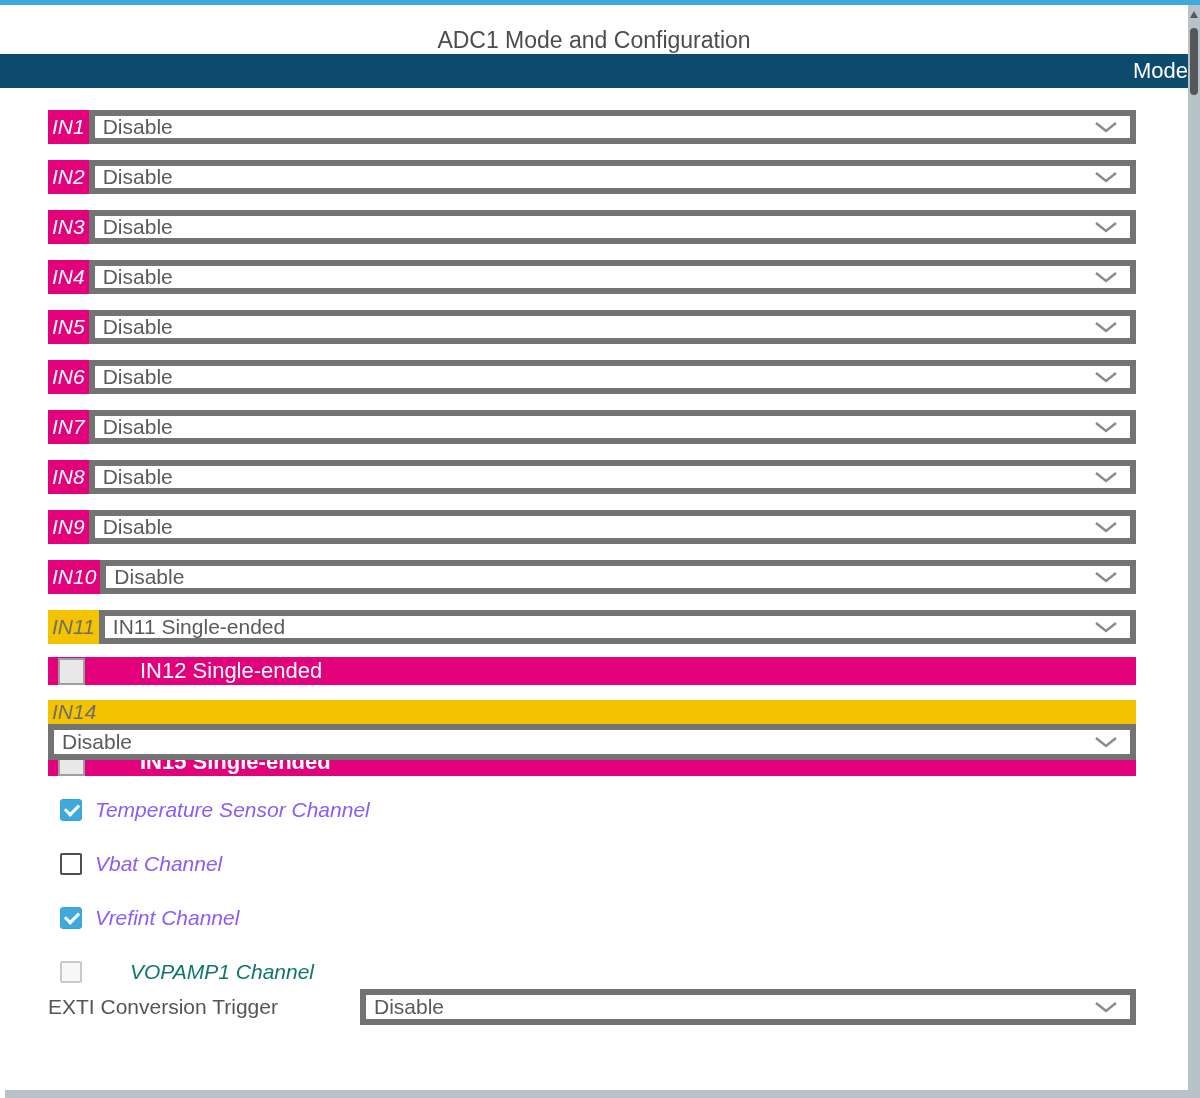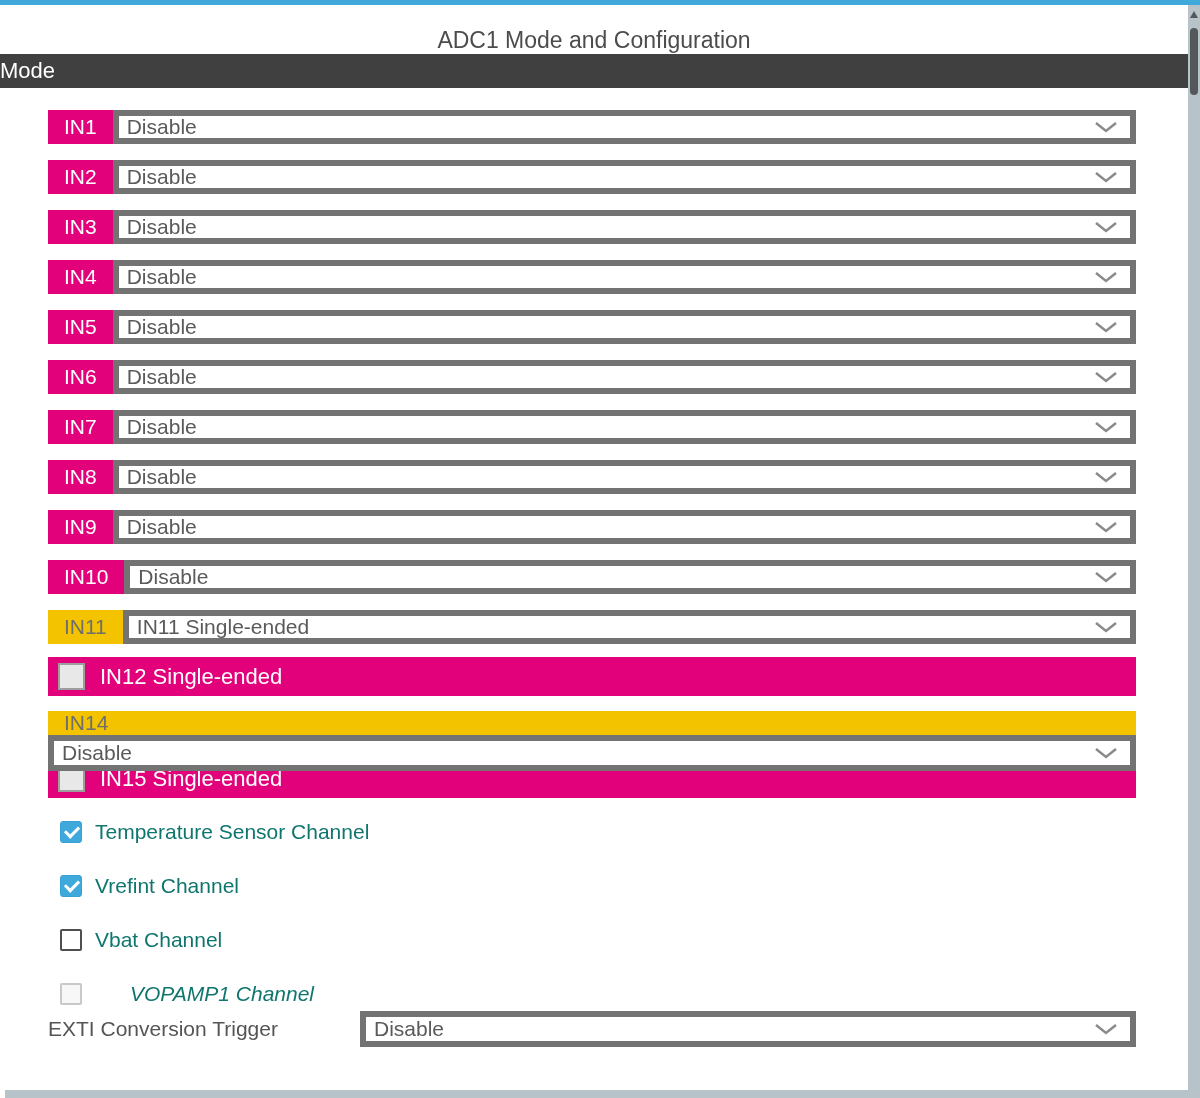--- a/index.html
+++ b/index.html
@@ -1,48 +1,48 @@
 <!DOCTYPE html>
 <html><head>
 <meta charset="utf-8">
 <style>
   html,body{margin:0;padding:0;background:#fff;}
   body{font-family:"Liberation Sans","DejaVu Sans",sans-serif;width:1200px;height:1098px;overflow:hidden;}
   .panel{position:relative;width:1200px;height:1098px;background:#fff;}
   .top-line{height:5px;background:#41A8DB;width:100%;}
   .title-bar{height:49px;width:1188px;display:flex;align-items:flex-end;justify-content:center;
              font-size:23px;color:#4c4c4c;background:#fff;}
-  .mode-bar{height:34px;width:1188px;background:#404040;display:flex;align-items:center;justify-content:flex-start;
+  .mode-bar{height:34px;width:1188px;background:#0c4a6e;display:flex;align-items:center;justify-content:flex-end;
             font-size:22px;color:#fff;}
   .content{width:1188px;padding:0 52px 0 48px;box-sizing:border-box;}
   
   .row{display:flex;height:34px;margin-top:16px;}
   .row.first{margin-top:22px;}
   .chip{background:#E2017B;color:#fff;font-size:21px;display:flex;align-items:center;
-        padding:0 16px;flex:none;}
+        padding:0 4px;flex:none;font-style:italic;}
   .chip.yellow{background:#F3C300;color:#6e6e6e;}
   .dd{flex:1;border:6px solid #737373;background:#fff;display:flex;align-items:center;
       padding-left:8px;font-size:21px;color:#5a5a5a;position:relative;box-sizing:border-box;}
   .dd .chev{position:absolute;right:12px;top:50%;margin-top:-6px;}
   
-  .bar{height:39px;background:#E2017B;display:flex;align-items:center;}
+  .bar{height:28px;background:#E2017B;display:flex;align-items:center;gap:40px;}
   .bar .cb-gray{width:23px;height:23px;background:#e8e8e8;border:2px solid #9e9e9e;
                 margin-left:10px;flex:none;box-sizing:content-box;}
   .bar .bar-label{color:#fff;font-size:22px;margin-left:15px;}
-  .mt13{margin-top:13px;}.mt15{margin-top:15px;}.mt14{margin-top:14px;}
+  .mt13{margin-top:13px;}.mt15{margin-top:15px;}.mt14{margin-top:14px;font-weight:bold;}
   
   .opt-row{display:flex;align-items:center;height:26px;margin:28px 0 0 12px;}
   .opt-row.first{margin-top:21px;}
   .cb{width:22px;height:22px;flex:none;position:relative;border-radius:3px;box-sizing:border-box;}
   .cb.checked{background:#3FA9DC;border:1px solid #39A0D2;}
   .cb.checked::after{content:"";position:absolute;left:4px;top:4px;width:11px;height:6px;
                      border-left:3px solid #fff;border-bottom:3px solid #fff;transform:rotate(-45deg);}
   .cb.unchecked{background:#fff;border:2px solid #4f4f4f;border-radius:2px;}
   .cb.disabled{background:#f7f7f7;border:2px solid #c9c9c9;border-radius:2px;}
-  .opt-label{font-size:21px;color:#0f766e;margin-left:13px;}
+  .opt-label{font-size:21px;color:#8b5cf6;margin-left:13px;font-style:italic;}
   .opt-label.disabled{color:#0f766e;font-style:italic;margin-left:48px;}
   
   .exti-row{display:flex;align-items:center;height:36px;margin-top:4px;}
   .exti-label{width:312px;flex:none;font-size:21px;color:#555;}
   
   .vscroll{position:absolute;right:0;top:5px;bottom:0;width:12px;background:#B7C2C9;}
   .vthumb{position:absolute;left:2px;top:23px;width:8px;height:67px;background:#54585B;border-radius:4px;}
   .varrow{position:absolute;left:2px;top:6px;width:0;height:0;
           border-left:4px solid transparent;border-right:4px solid transparent;
           border-bottom:7px solid #54585B;}
@@ -183,26 +183,26 @@
     <div class="bar mt14">
       <span class="cb-gray"></span>
       <span class="bar-label">IN15 Single-ended</span>
     </div>
 
     <div class="opt-row first">
       <span class="cb checked"></span>
       <span class="opt-label">Temperature Sensor Channel</span>
     </div>
     <div class="opt-row">
+      <span class="cb unchecked"></span>
+      <span class="opt-label">Vbat Channel</span>
+    </div>
+    <div class="opt-row">
       <span class="cb checked"></span>
       <span class="opt-label">Vrefint Channel</span>
-    </div>
-    <div class="opt-row">
-      <span class="cb unchecked"></span>
-      <span class="opt-label">Vbat Channel</span>
     </div>
     <div class="opt-row">
       <span class="cb disabled"></span>
       <span class="opt-label disabled">VOPAMP1 Channel</span>
     </div>
 
     <div class="exti-row">
       <span class="exti-label">EXTI Conversion Trigger</span>
       <div class="dd">
         <span>Disable</span>

